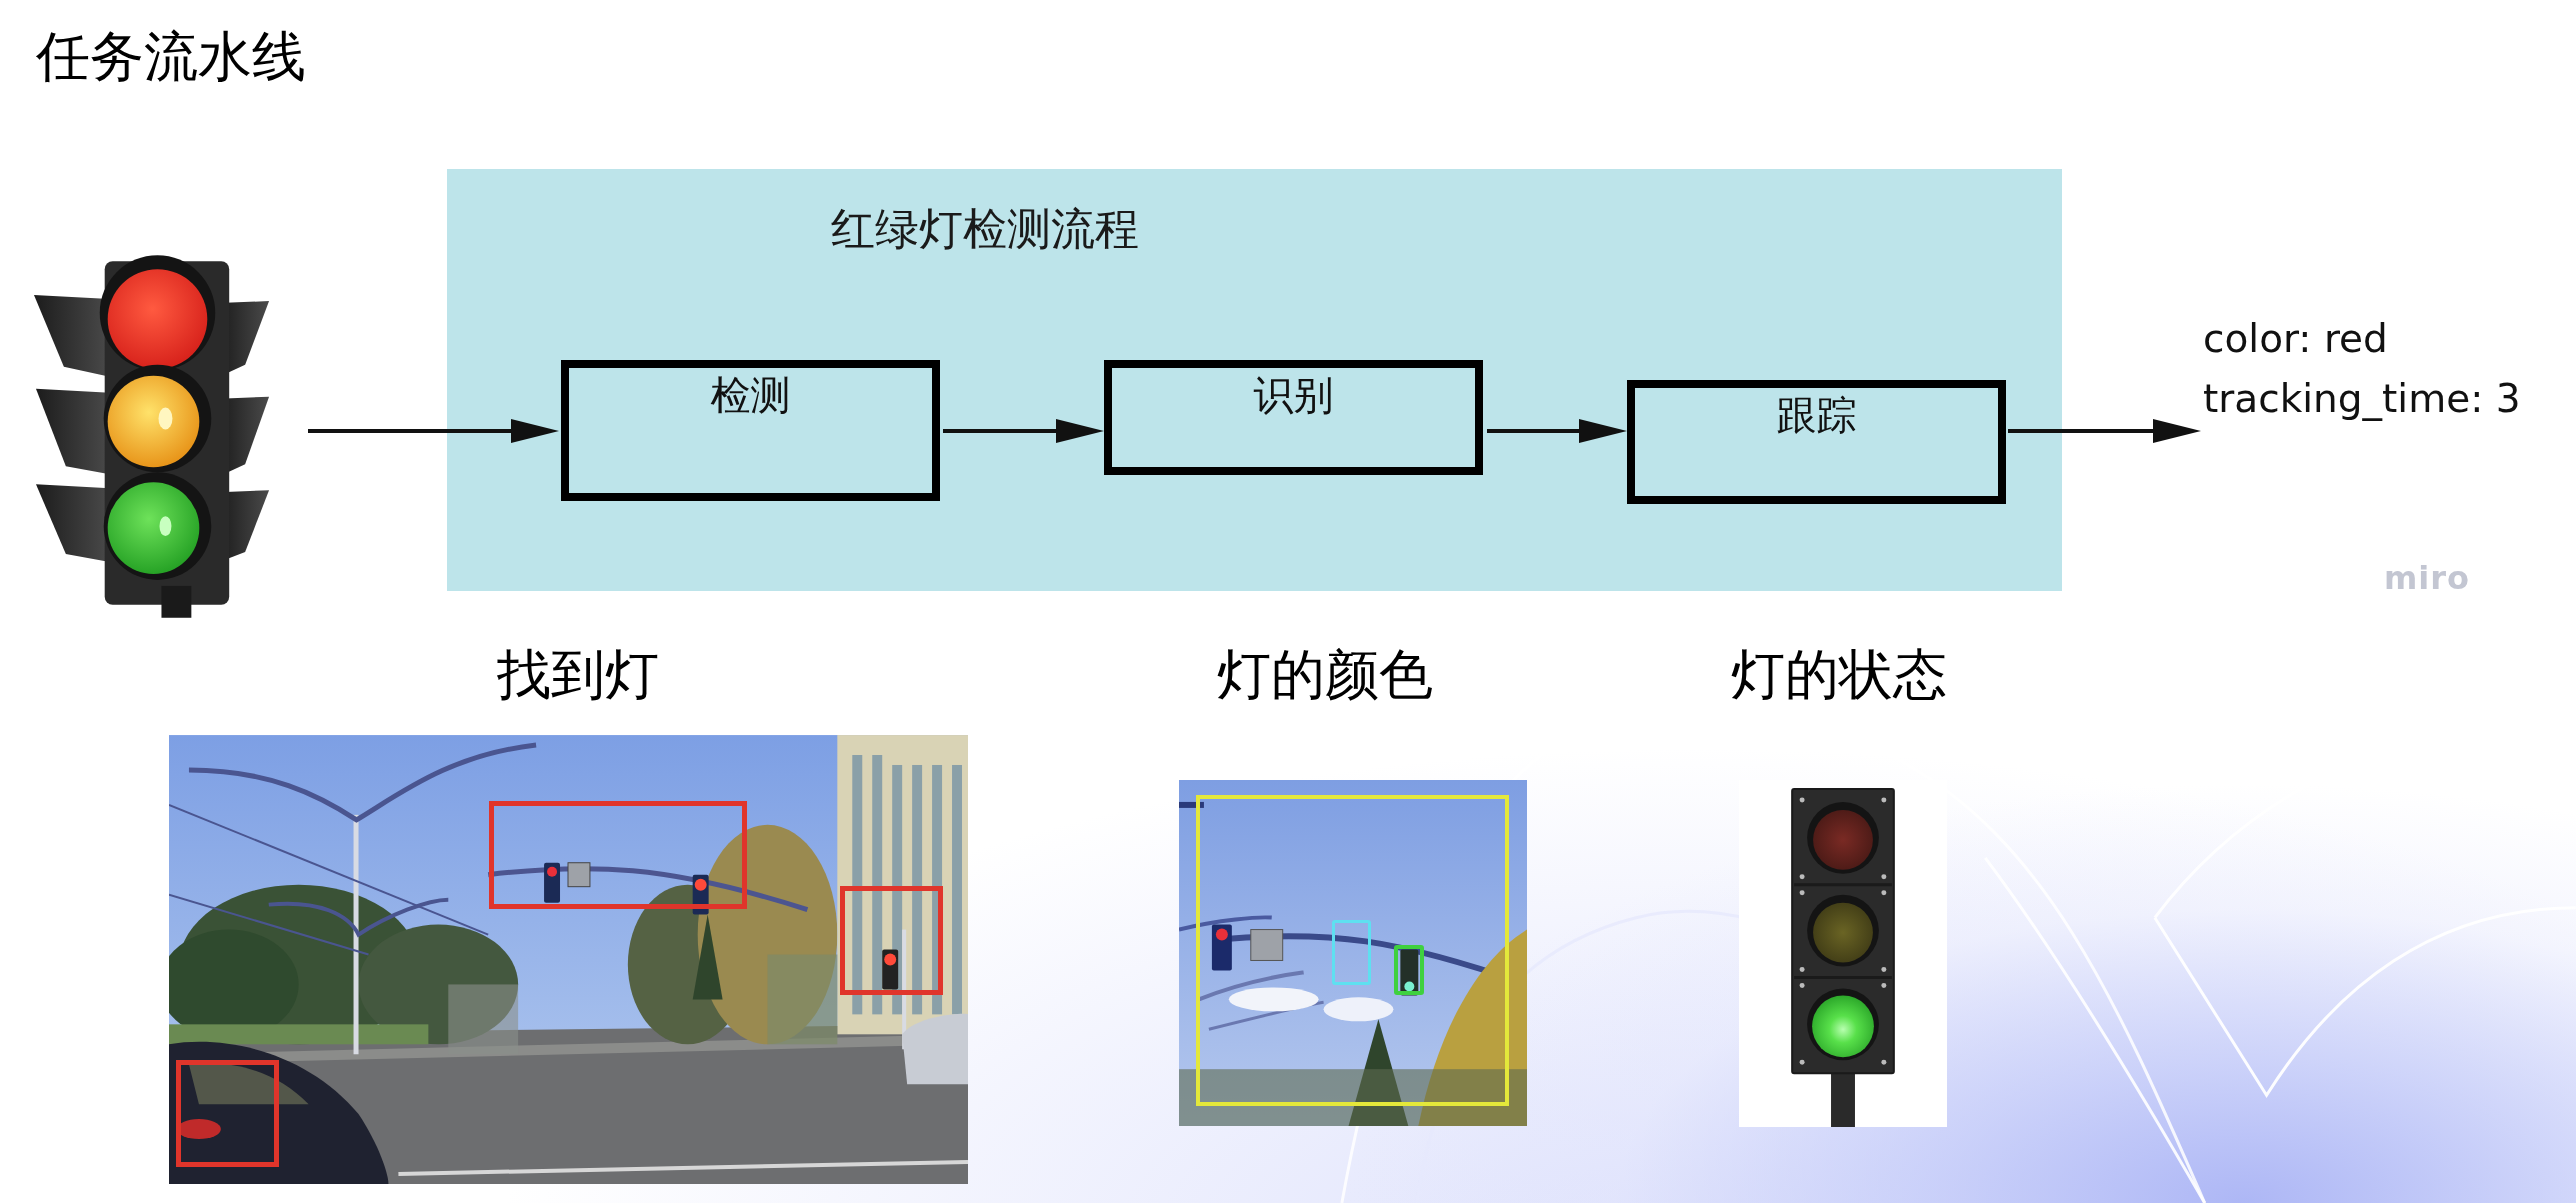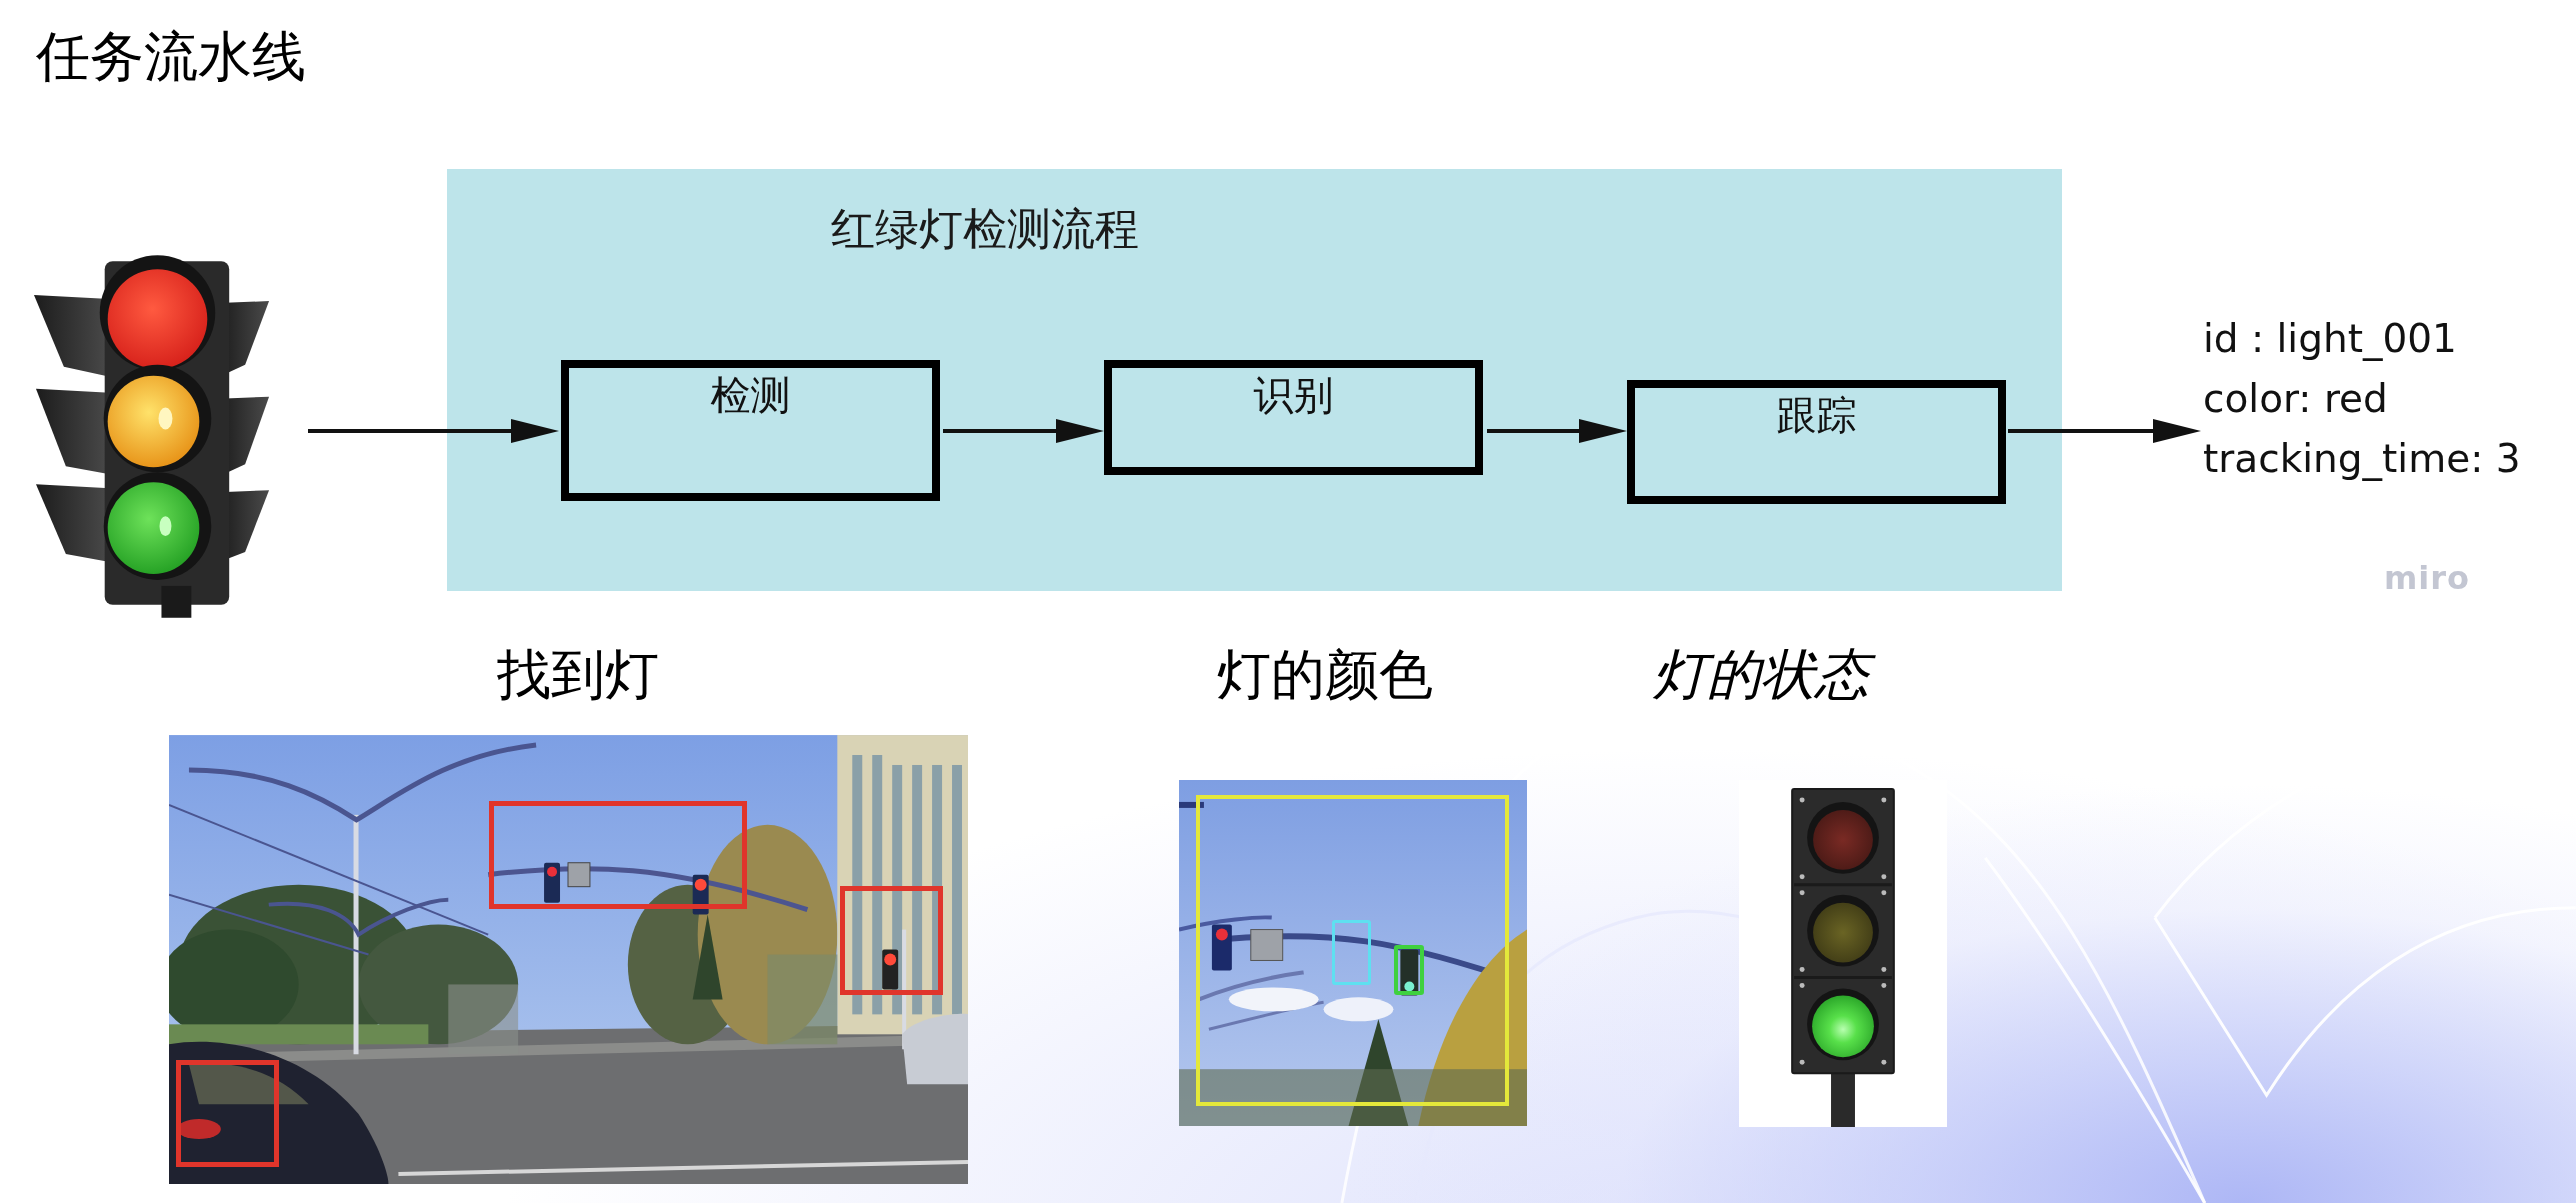--- a/index.html
+++ b/index.html
@@ -97,29 +97,28 @@
 <div class="abs arrowhead" style="left:1579px;top:419px;"></div>
 
 <div class="abs step" style="left:1627px;top:380px;width:379px;height:124px;">
   <span>跟踪</span>
 </div>
 
 <div class="abs arrow-line" style="left:2008px;top:429px;width:150px;"></div>
 <div class="abs arrowhead" style="left:2153px;top:419px;"></div>
 
 <div class="abs info">
-  <div>id : light_001</div>
   <div>color: red</div>
   <div>tracking_time: 3</div>
 </div>
 <div class="abs miro">miro</div>
 
 <div class="abs section-label" style="left:497px;">找到灯</div>
 <div class="abs section-label" style="left:1217px;">灯的颜色</div>
-<div class="abs section-label" style="left:1653px;font-style:italic;">灯的状态</div>
+<div class="abs section-label" style="left:1731px;">灯的状态</div>
 
 <div class="abs photo" style="left:169px;top:735px;width:799px;height:449px;">
   <svg width="799" height="449" viewBox="0 0 801 450">
     <defs>
       <linearGradient id="sky1" x1="0" y1="0" x2="0" y2="1">
           <stop offset="0" stop-color="#7d9fe4"></stop>
           <stop offset="1" stop-color="#b7cdf0"></stop>
         </linearGradient>
     </defs>
     <rect width="801" height="450" fill="url(#sky1)"></rect>

